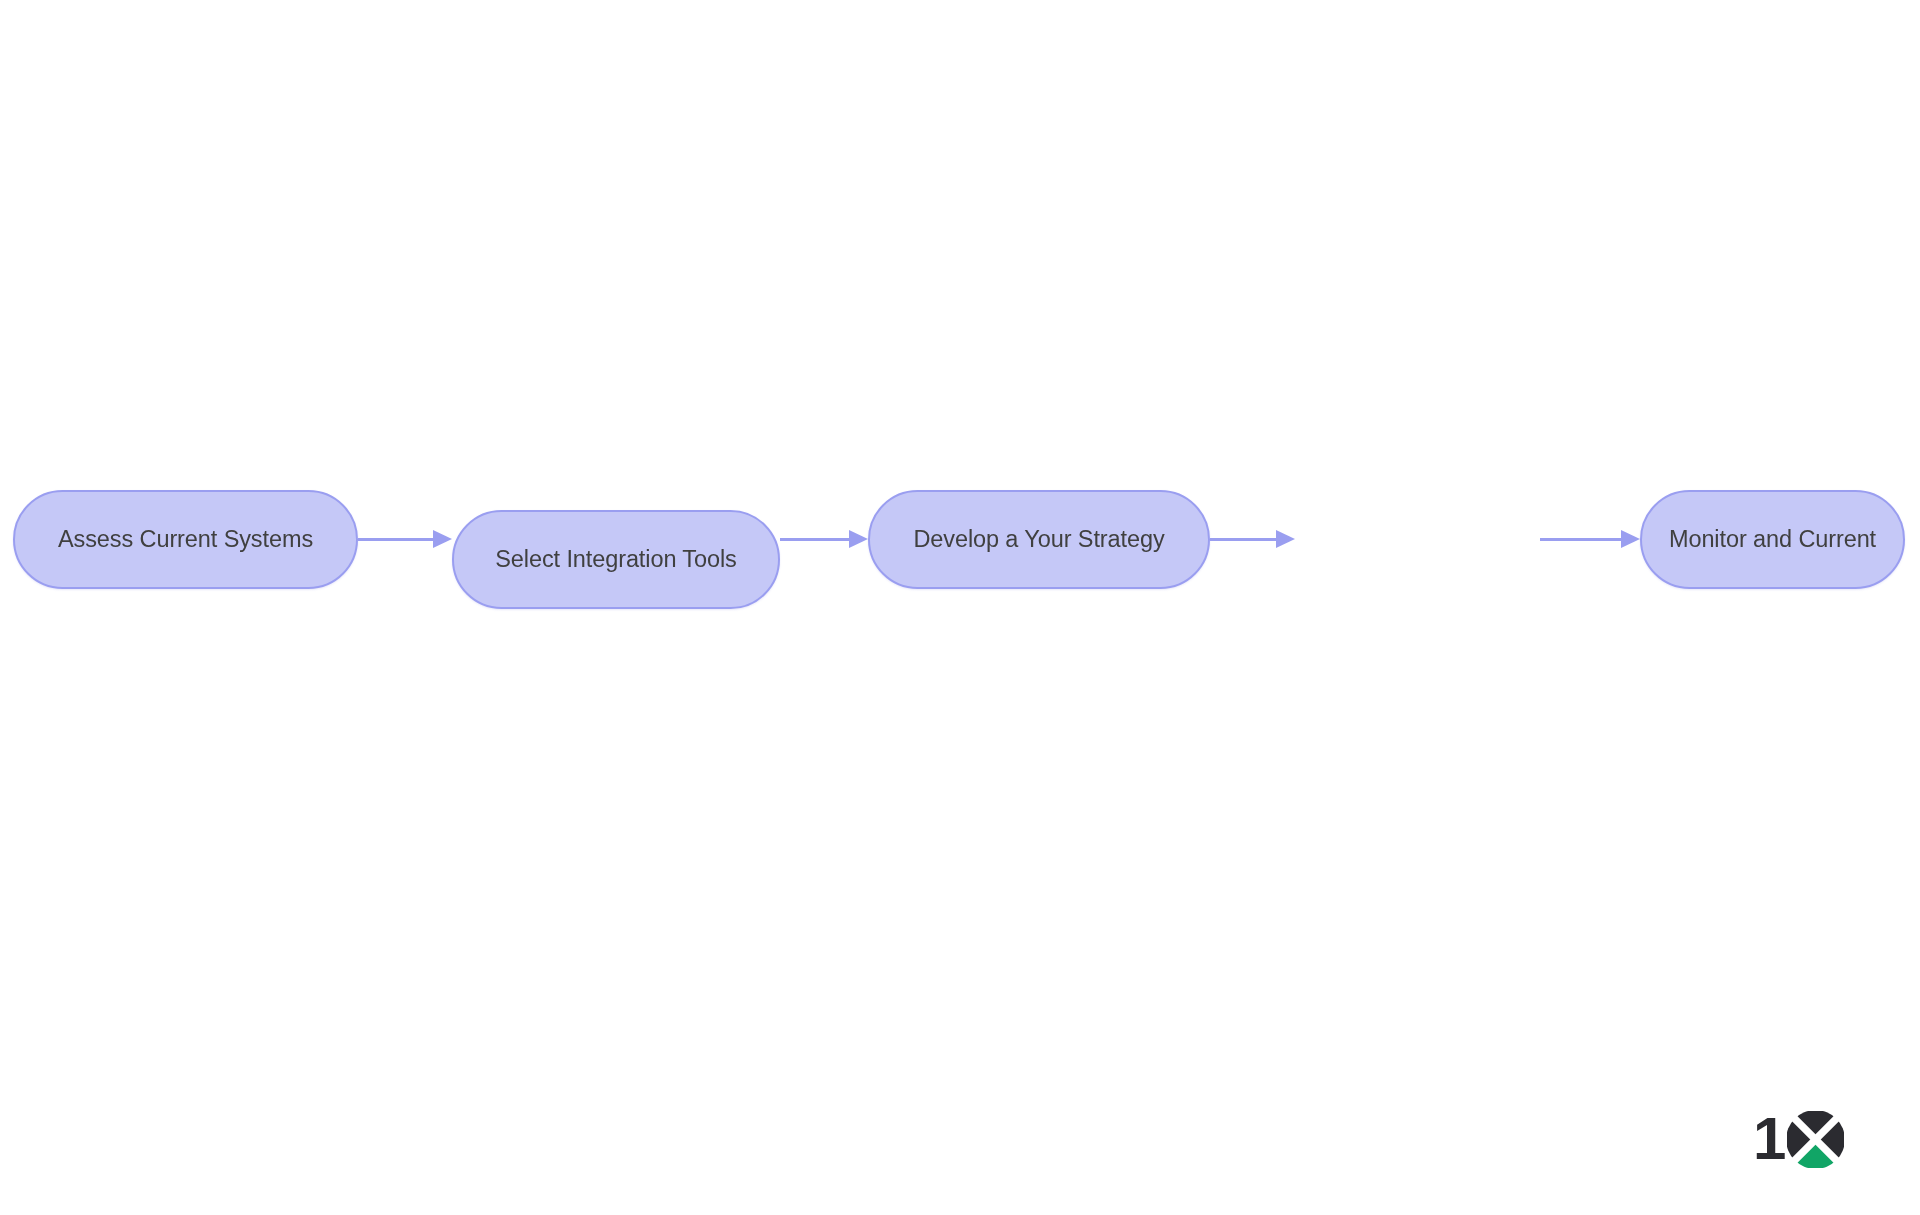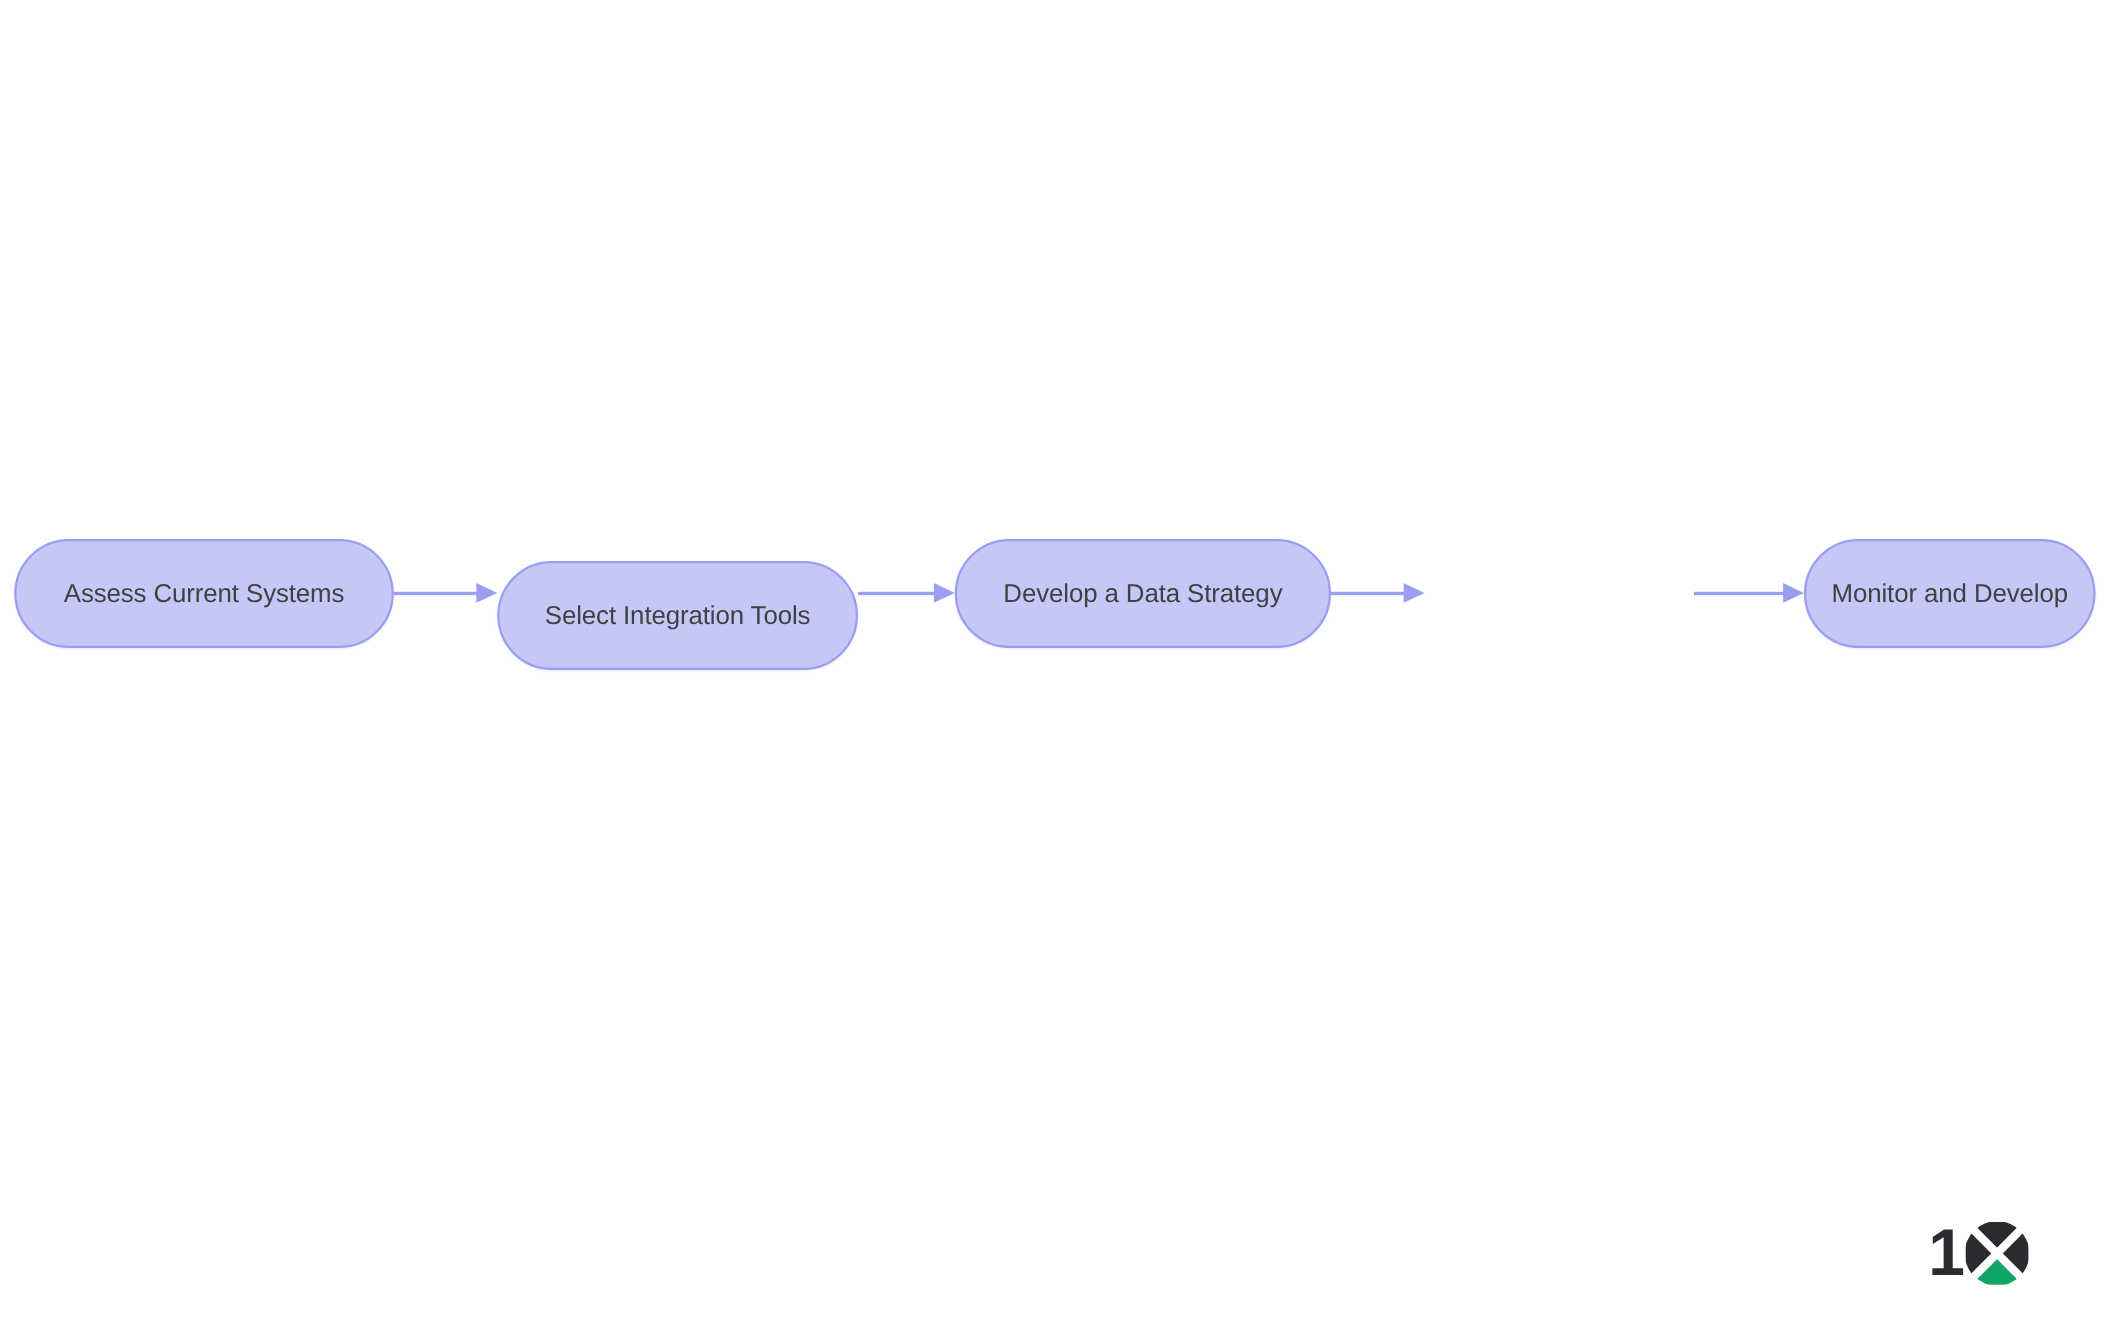--- a/index.html
+++ b/index.html
@@ -130,26 +130,26 @@
 
     <div class="node node-0">
       <span class="node-label">Assess Current Systems</span>
     </div>
 
     <div class="node node-1">
       <span class="node-label">Select Integration Tools</span>
     </div>
 
     <div class="node node-2">
-      <span class="node-label">Develop a Data Strategy</span>
+      <span class="node-label">Develop a Your Strategy</span>
     </div>
 
 
     <div class="node node-4">
-      <span class="node-label">Monitor and Develop</span>
+      <span class="node-label">Monitor and Current</span>
     </div>
 
     <div class="arrow arrow-0">
       <span class="arrow-line"></span>
       <span class="arrow-head"></span>
     </div>
 
     <div class="arrow arrow-1">
       <span class="arrow-line"></span>
       <span class="arrow-head"></span>

